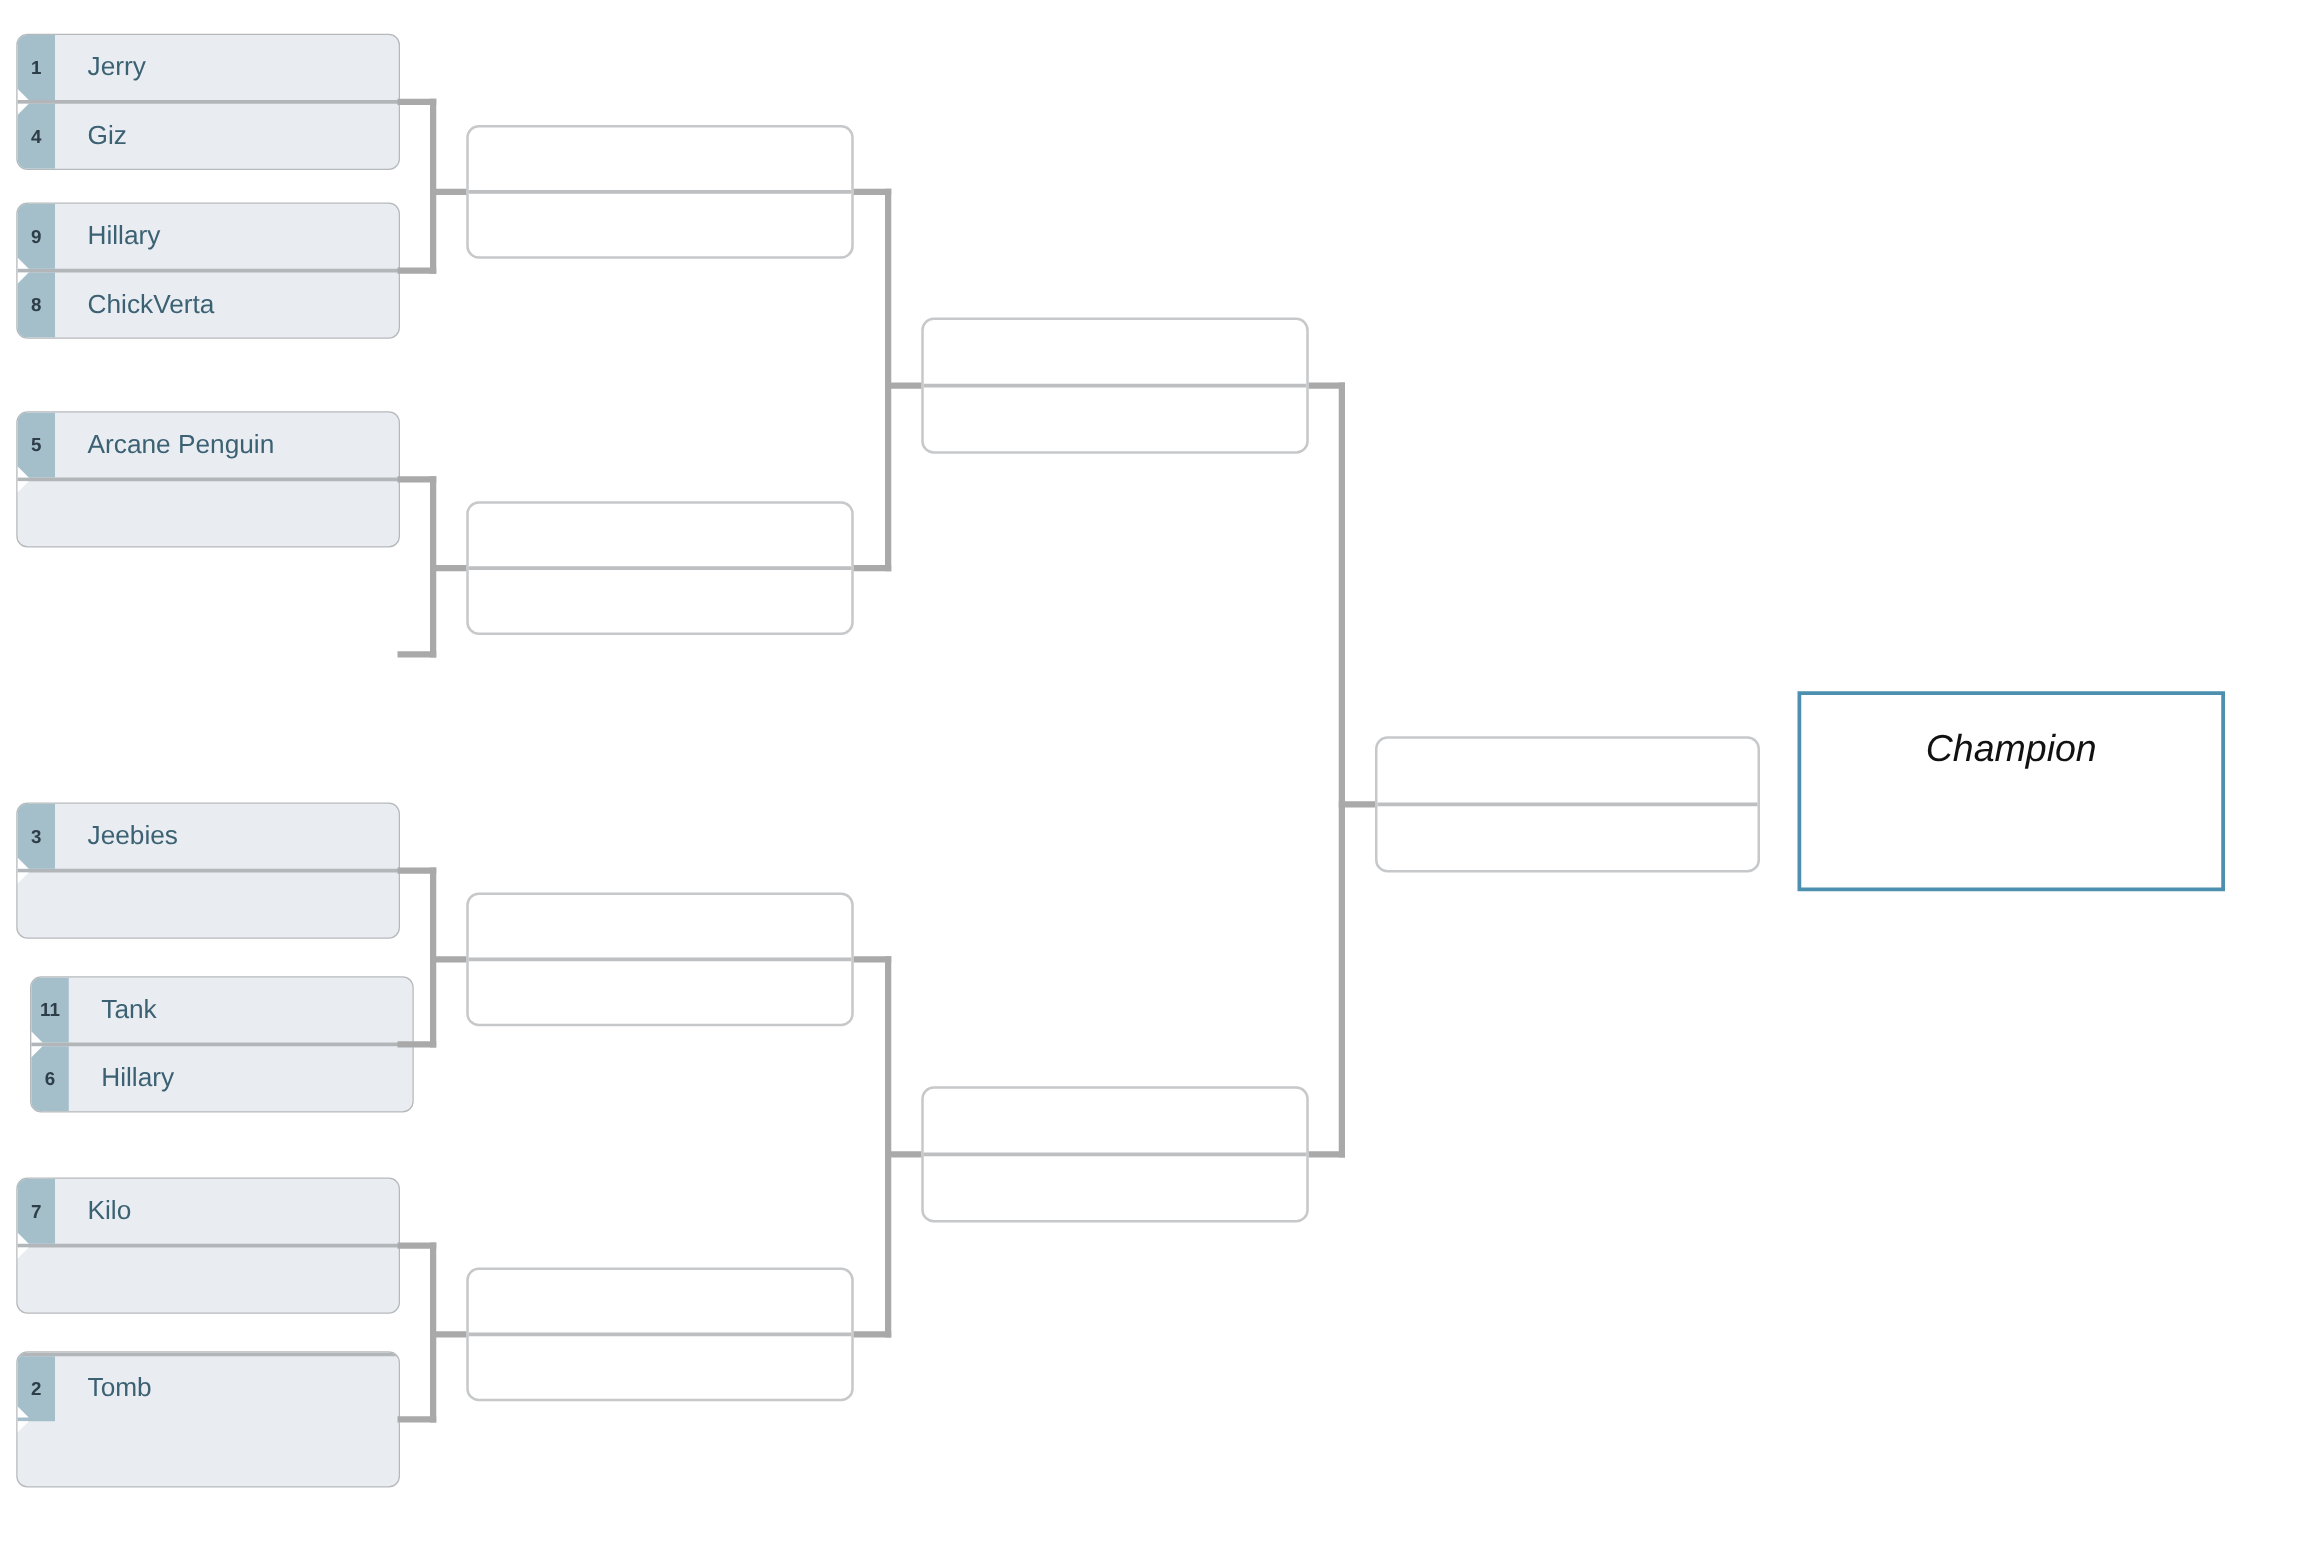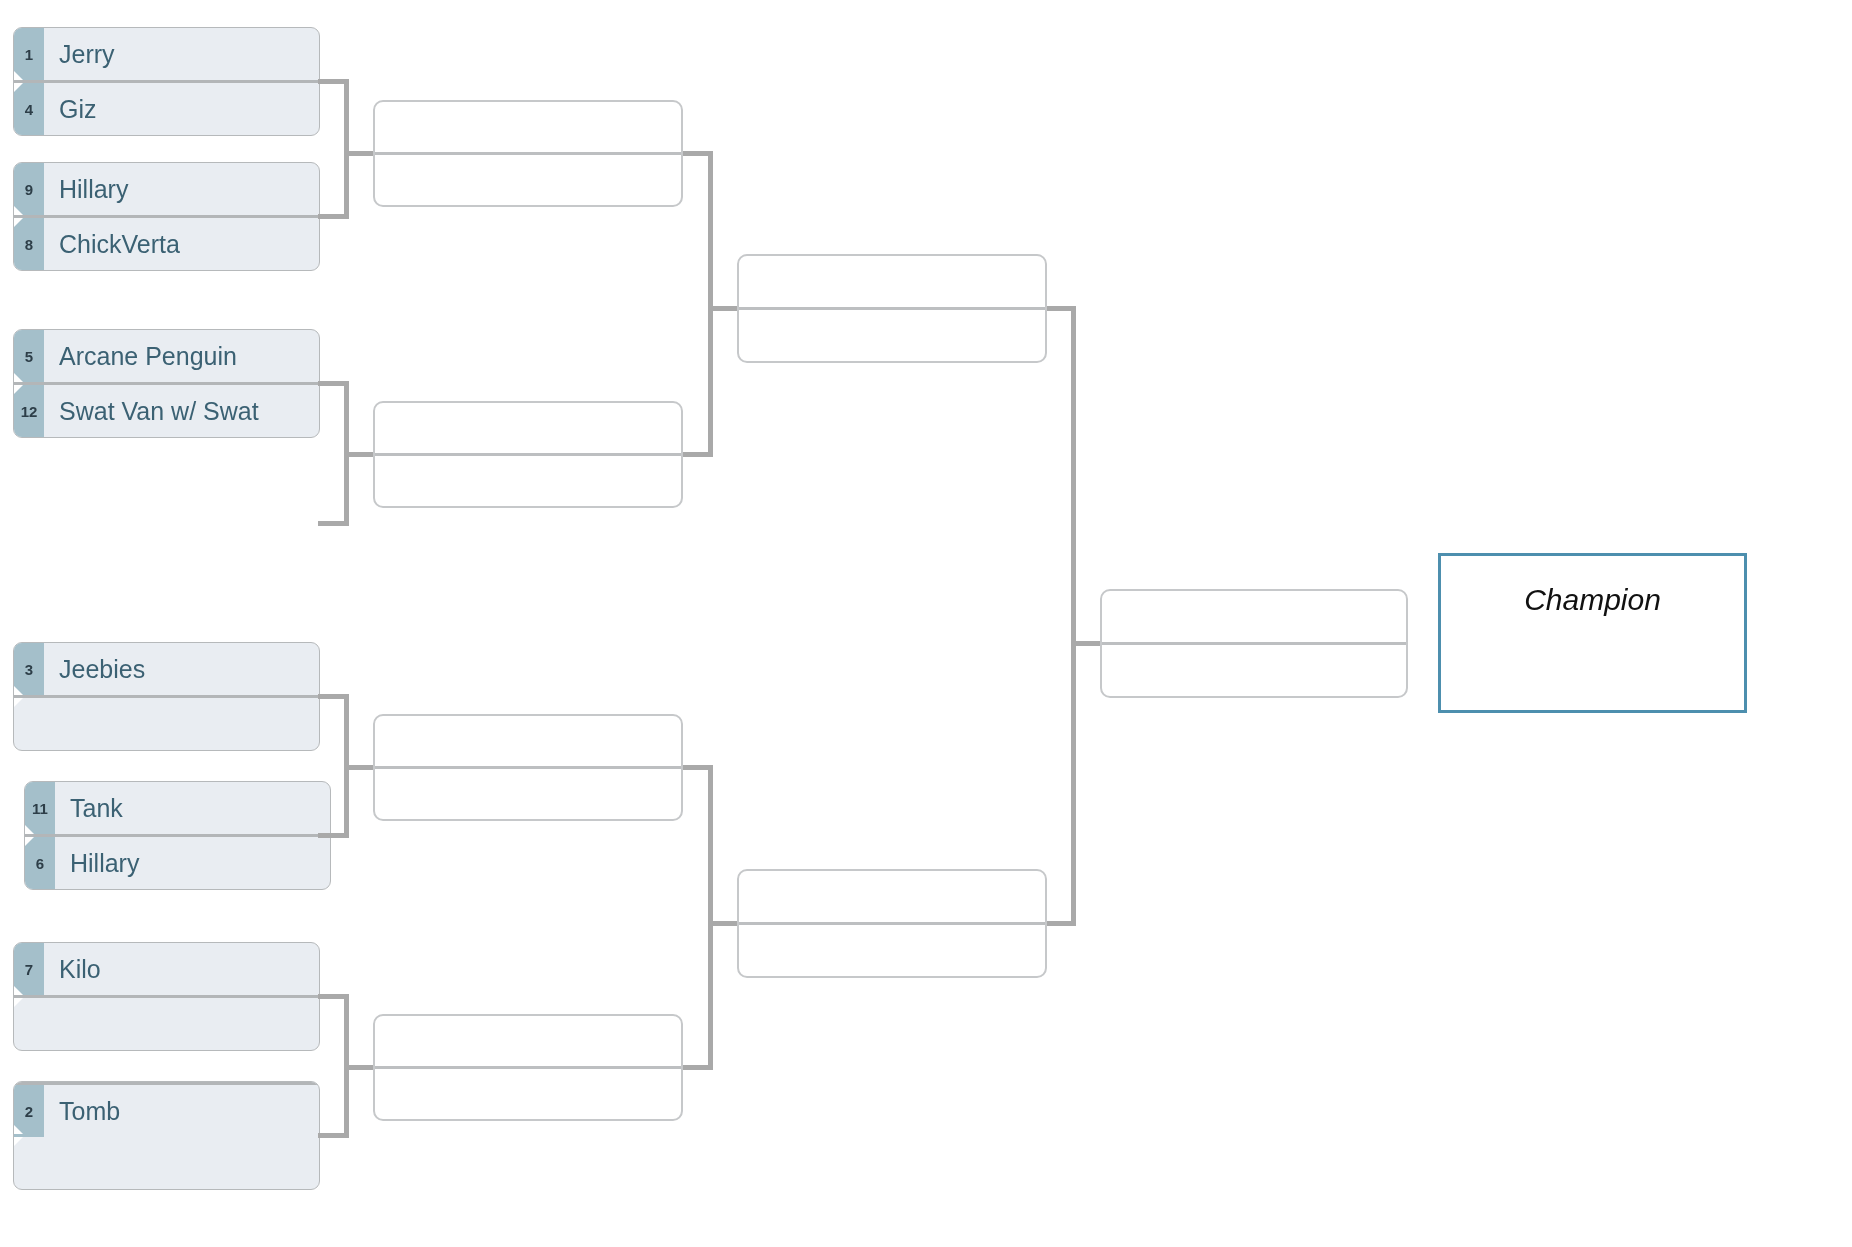--- a/index.html
+++ b/index.html
@@ -15,21 +15,21 @@
     border-radius:9px;overflow:hidden;
   }
   .trow{position:relative;height:52px;display:flex;align-items:center;}
   .seed{
     width:30px;height:100%;flex:0 0 30px;
     background:var(--seed-badge,#a4bfca);
     display:flex;align-items:center;justify-content:center;
     font-size:15px;font-weight:700;color:var(--seed-text,#2d3e48);
   }
   .tname{
-    padding-left:15px;font-size:25px;color:var(--name-text,#3b6173);
+    padding-left:26px;font-size:21px;color:var(--name-text,#3b6173);
     white-space:nowrap;
   }
   .mdiv{height:3px;background:var(--row-divider,#b3b6b8);}
   .notch{position:absolute;left:0;width:0;height:0;}
   .nt{top:43px;border-bottom:9px solid #fff;border-right:9px solid transparent;}
   .nb{top:55px;border-top:9px solid #fff;border-right:9px solid transparent;}
   
   .ebox{
     position:absolute;box-sizing:border-box;background:#fff;
     border:2px solid var(--empty-border,#c6c8ca);
@@ -82,24 +82,20 @@
     <div class="notch nt"></div>
     <div class="notch nb"></div>
   </div>
 
   <div class="match" style="left:13px;top:329px">
     <div class="trow">
       <span class="seed">5</span>
       <span class="tname">Arcane Penguin</span>
     </div>
     <div class="mdiv"></div>
-    <div class="trow">
-      <span class="seed">12</span>
-      <span class="tname">Swat Van w/ Swat</span>
-    </div>
     <div class="notch nt"></div>
     <div class="notch nb"></div>
   </div>
 
 
   <div class="match" style="left:13px;top:642px">
     <div class="trow">
       <span class="seed">3</span>
       <span class="tname">Jeebies</span>
     </div>
@@ -173,21 +169,21 @@
     <div class="ediv"></div>
     <div class="eslot"></div>
   </div>
 
   <div class="ebox" style="left:1100px;top:589px;width:308px;height:109px">
     <div class="eslot"></div>
     <div class="ediv"></div>
     <div class="eslot"></div>
   </div>
 
-  <div class="champ" style="left:1438px;top:553px;width:309px;height:160px">
+  <div class="champ" style="left:1438px;top:553px;width:342px;height:160px">
     <div class="champ-label">Champion</div>
   </div>
 
   <div class="conn" style="left:318px;top:79px;width:31px;height:5px"></div>
   <div class="conn" style="left:318px;top:214px;width:31px;height:5px"></div>
   <div class="conn" style="left:344px;top:79px;width:5px;height:140px"></div>
   <div class="conn" style="left:344px;top:151px;width:29px;height:5px"></div>
 
   <div class="conn" style="left:318px;top:381px;width:31px;height:5px"></div>
   <div class="conn" style="left:318px;top:521px;width:31px;height:5px"></div>

